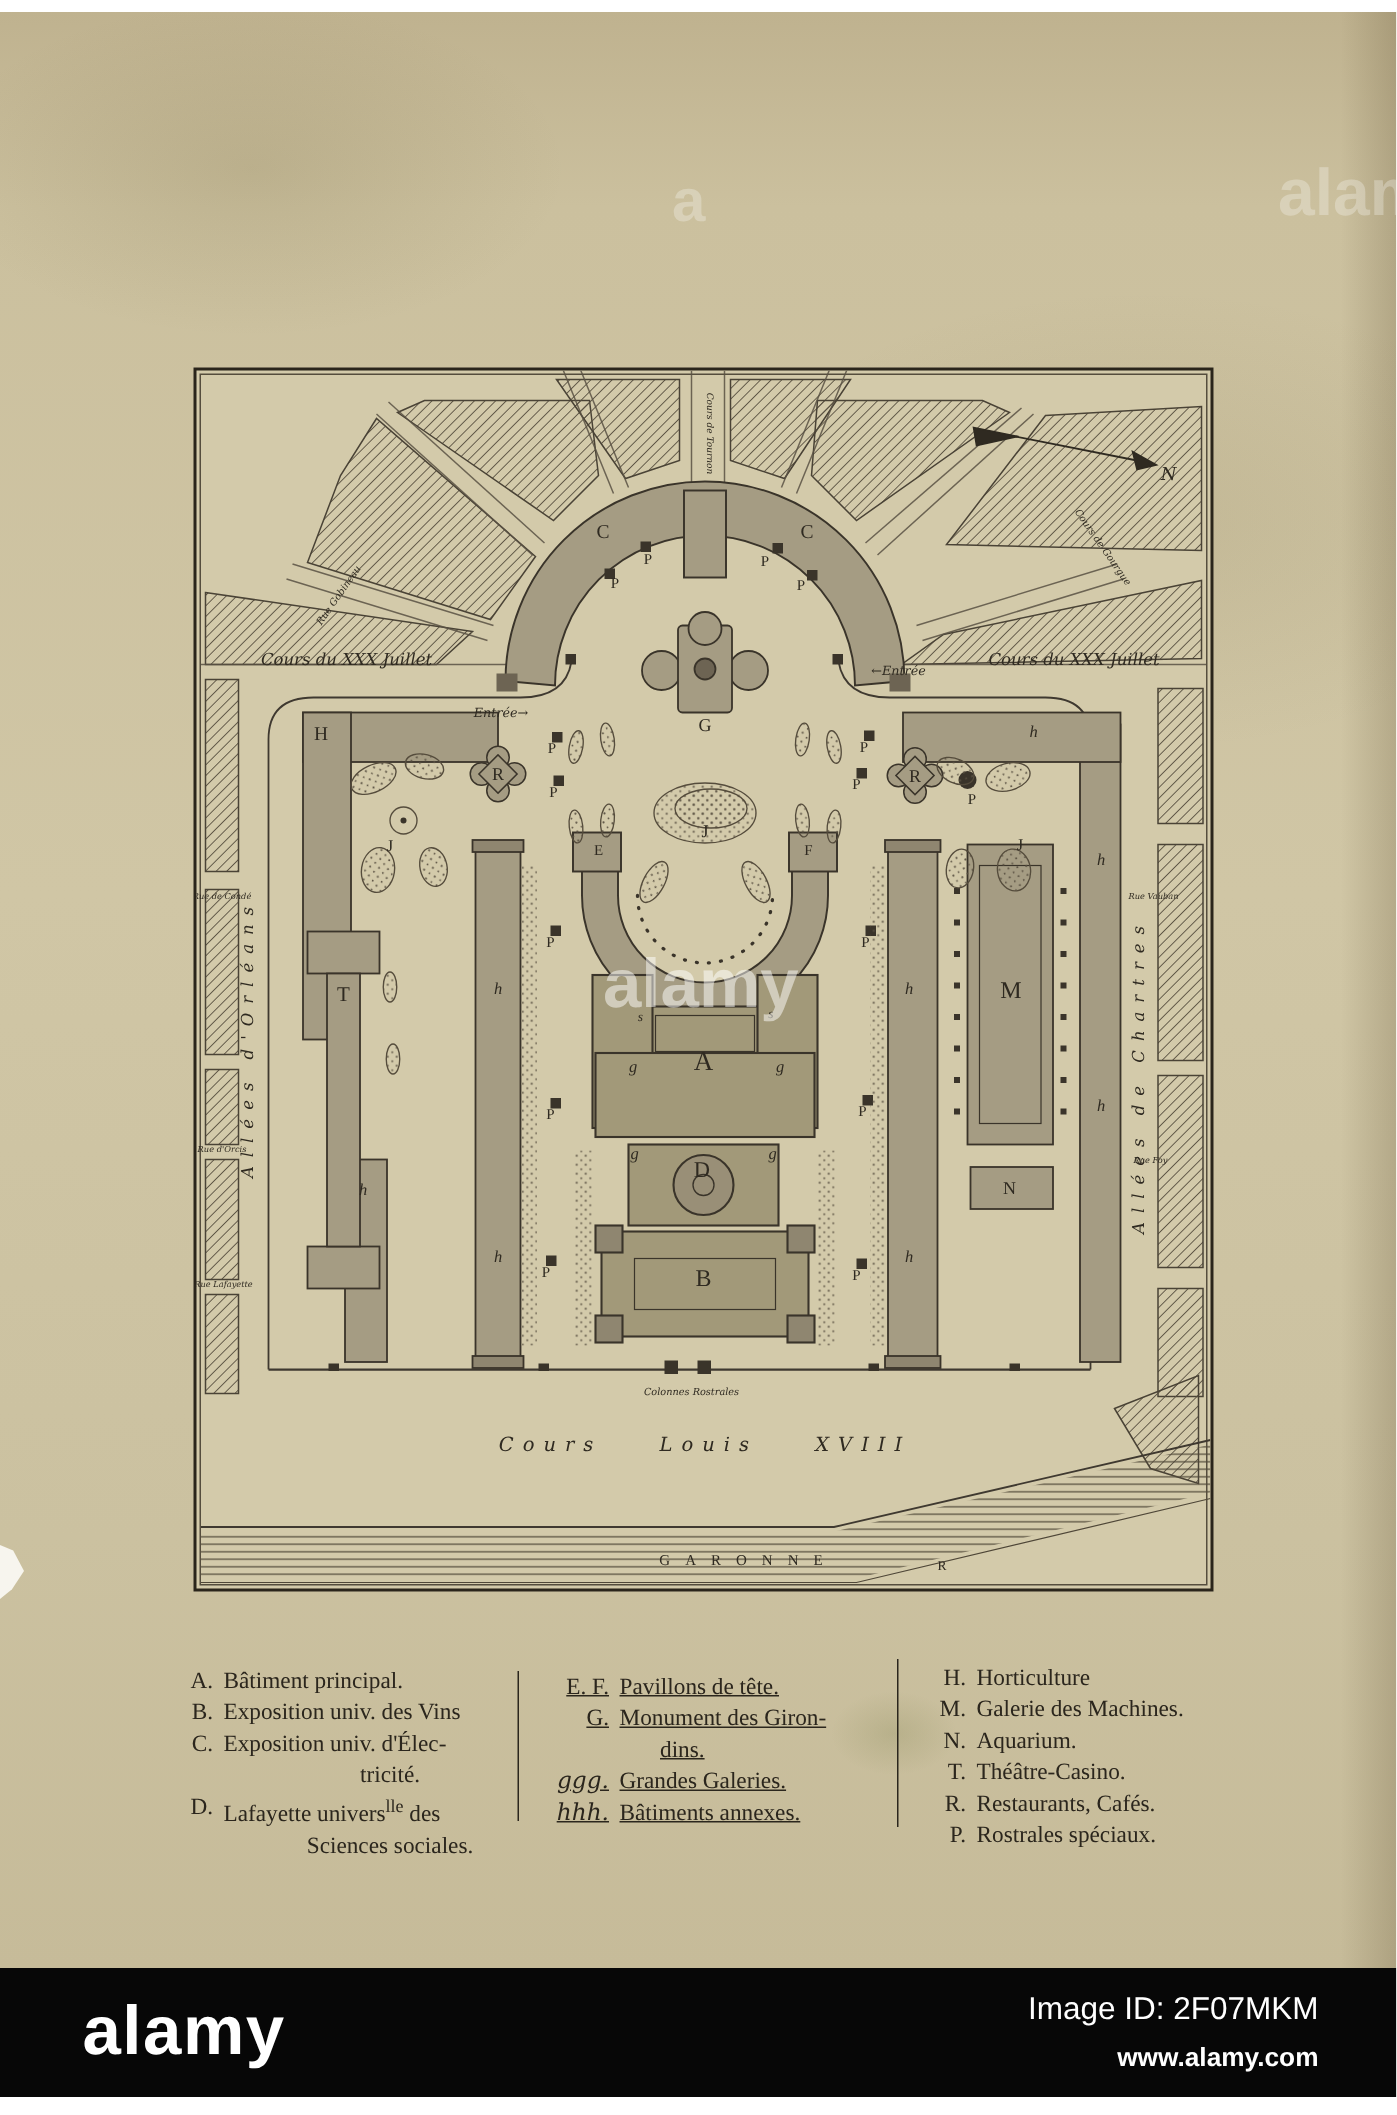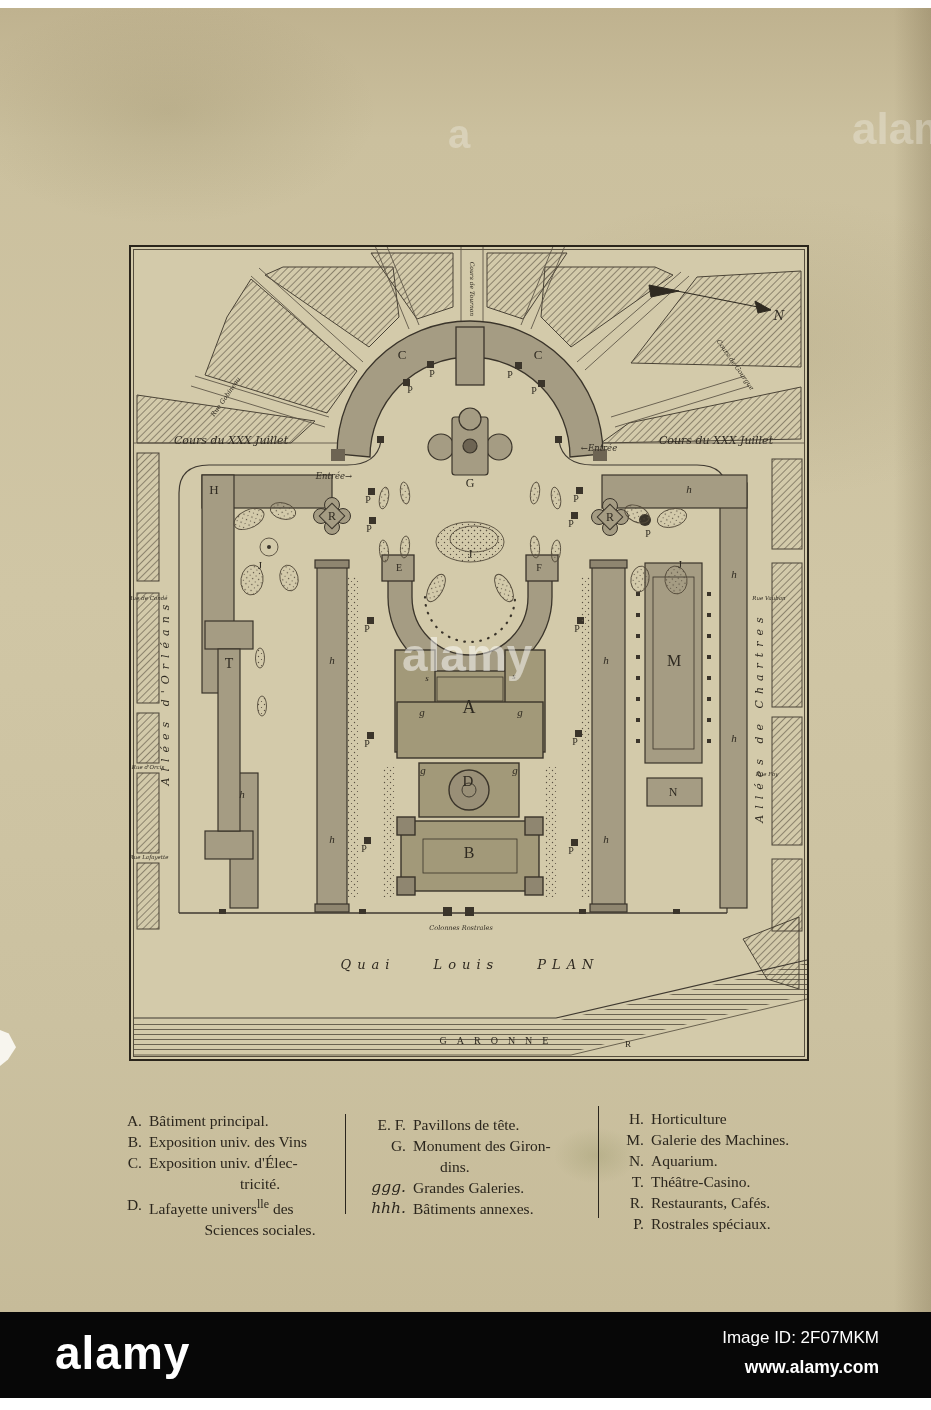--- a/index.html
+++ b/index.html
@@ -42,21 +42,21 @@
   .lg-key.git{font-style:italic;font-family:"DejaVu Serif",serif;}
   .lg-ind{padding-left:58px;justify-content:center;}
   .lg-ind2{padding-left:78px;}
   .lgdiv{position:absolute;width:0;border-left:1.5px solid #2b261d;}
   
   .wm{position:absolute;font-family:"Liberation Sans",sans-serif;font-weight:700;z-index:6;pointer-events:none;}
   
   #footer{position:absolute;left:0;top:1312px;width:931px;height:86px;background:#070707;z-index:8;}
   .fbrand{position:absolute;left:55px;top:14px;color:#fff;font:700 46px "Liberation Sans",sans-serif;letter-spacing:1px;}
   .fright{position:absolute;right:52px;top:16px;text-align:right;color:#fff;font-family:"Liberation Sans",sans-serif;}
-  .fid{font-size:17px;}
+  .fid{font-size:21px;}
   .furl{font-size:17.5px;font-weight:700;margin-top:9px;}
   .notch{position:absolute;left:0;top:1030px;width:16px;height:36px;background:#f7f5ee;z-index:7;
          clip-path:polygon(0 0,55% 10%,100% 48%,50% 82%,0 100%);}
 </style>
 </head>
 <body>
 
 <div id="page">
   <div id="paper"></div>
 
@@ -287,21 +287,21 @@
     <span class="lbl cur rot-90" style="left:34px;top:445px;font-size:11px;letter-spacing:6px;">Allées d'Orléans</span>
     <span class="lbl cur rot-90" style="left:628px;top:470px;font-size:11px;letter-spacing:6px;">Allées de Chartres</span>
     <span class="lbl cur" style="left:95px;top:150px;font-size:6.5px;transform:translate(-50%,-50%) rotate(-55deg);">Rue Gobineau</span>
     <span class="lbl cur" style="left:341px;top:42px;font-size:6px;transform:translate(-50%,-50%) rotate(90deg);">Cours de Tournon</span>
     <span class="lbl cur" style="left:604px;top:118px;font-size:6.5px;transform:translate(-50%,-50%) rotate(55deg);">Cours de Gourgue</span>
     <span class="lbl cur" style="left:17px;top:352px;font-size:5.5px;">Rue de Condé</span>
     <span class="lbl cur" style="left:17px;top:521px;font-size:5.5px;">Rue d'Orcis</span>
     <span class="lbl cur" style="left:18px;top:611px;font-size:5.5px;">Rue Lafayette</span>
     <span class="lbl cur" style="left:638px;top:352px;font-size:5.5px;">Rue Vauban</span>
     <span class="lbl cur" style="left:636px;top:528px;font-size:5.5px;">Rue Foy</span>
-    <span class="lbl cur" style="left:339px;top:717px;font-size:13px;letter-spacing:6px;word-spacing:28px;">Quai Louis PLAN</span>
+    <span class="lbl cur" style="left:339px;top:717px;font-size:13px;letter-spacing:6px;word-spacing:28px;">Cours Louis XVIII</span>
     <span class="lbl cur" style="left:330px;top:681px;font-size:6.5px;">Colonnes Rostrales</span>
     <span class="lbl" style="left:368px;top:794px;font-size:10px;letter-spacing:10px;">GARONNE</span>
     <span class="lbl" style="left:497px;top:797px;font-size:9px;">R</span>
     <span class="lbl cur" style="left:648px;top:69px;font-size:12px;">N</span>
 
     <span class="lbl" style="left:271px;top:107px;font-size:13px;">C</span>
     <span class="lbl" style="left:407px;top:107px;font-size:13px;">C</span>
     <span class="lbl" style="left:339px;top:236px;font-size:12px;">G</span>
     <span class="lbl" style="left:83px;top:242px;font-size:13px;">H</span>
     <span class="lbl it" style="left:558px;top:242px;font-size:11px;">h</span>
@@ -373,21 +373,21 @@
     <div class="lg-line">
         <span class="lg-key">D.</span>
         <span><span>Lafayette univers</span><sup style="font-size:12px">lle</sup><span> des</span></span>
       </div>
     <div class="lg-line lg-ind">
         <span>Sciences sociales.</span>
       </div>
   </div>
   <div class="lgdiv" style="left:345px;top:1114px;height:100px;"></div>
 
-  <div class="lgcol" style="left:362px;top:1114px;width:228px;">
+  <div class="lgcol" style="left:362px;top:1114px;width:228px;text-decoration:underline;">
     <div class="lg-line">
         <span class="lg-key w">E. F.</span>
         <span>Pavillons de tête.</span>
       </div>
     <div class="lg-line">
         <span class="lg-key w">G.</span>
         <span>Monument des Giron-</span>
       </div>
     <div class="lg-line lg-ind2">
         <span>dins.</span>

